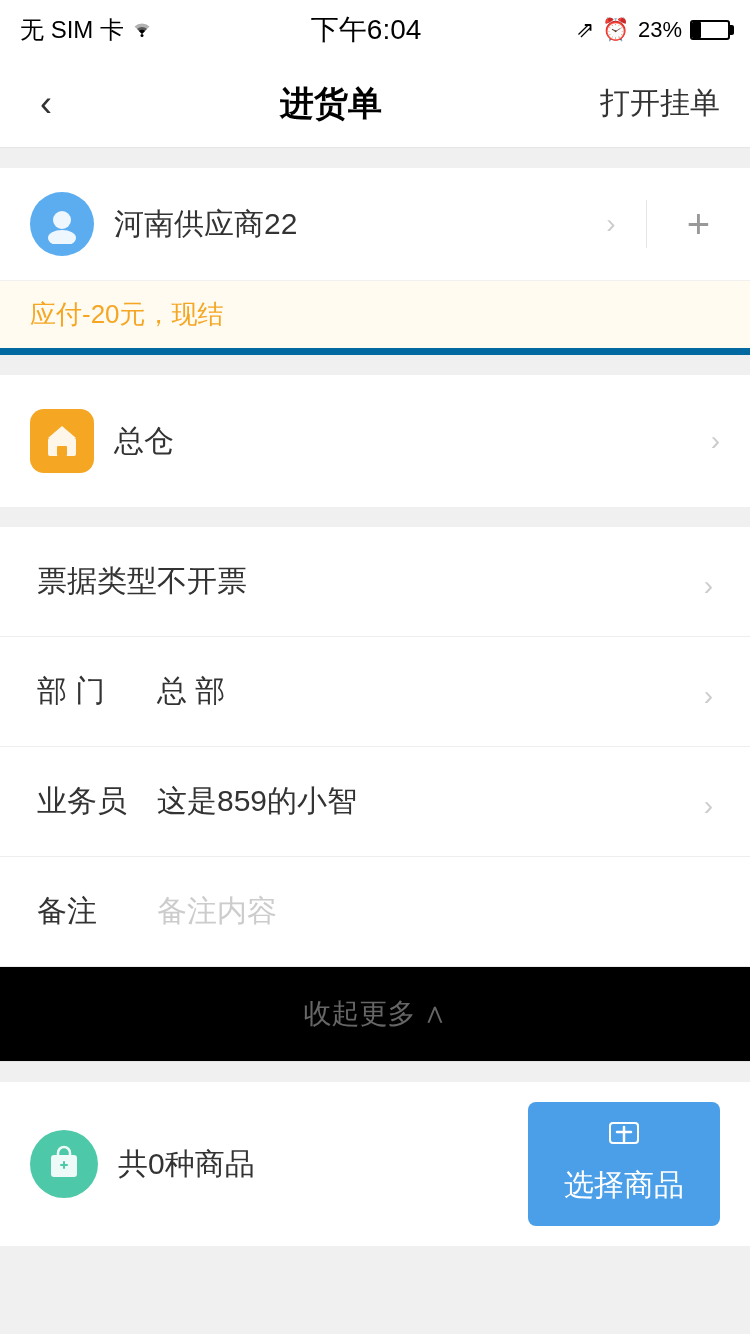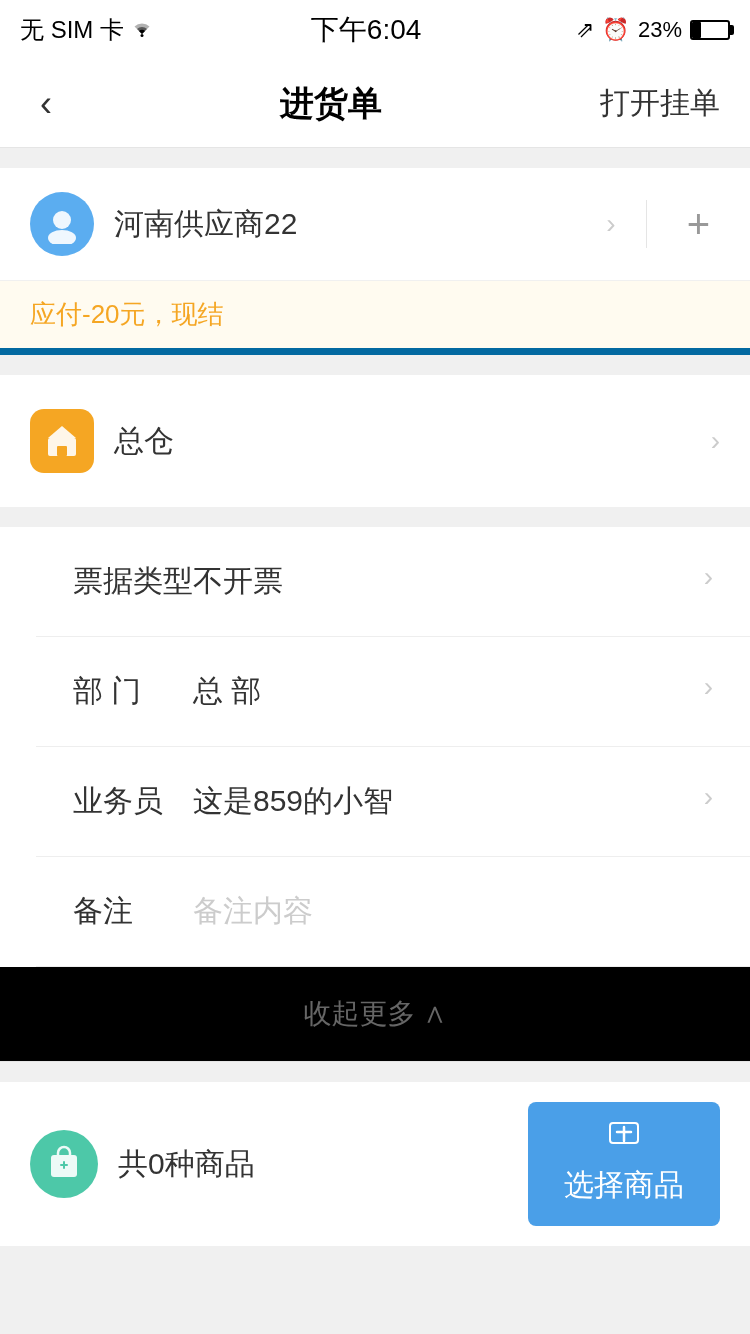--- a/index.html
+++ b/index.html
@@ -199,26 +199,25 @@
       flex: 1;
     }
     .row-chevron {
       color: #ccc;
       font-size: 28px;
     }
 
     
     .form-row {
       display: flex;
-      align-items: flex-start;
+      align-items: flex-end;
       padding: 34px 37px;
       background: #fff;
       border-bottom: 1px solid #eee;
       min-height: 96px;
-      margin-left: 36px;
     }
     .form-label {
       font-size: 30px;
       color: #333;
       width: 120px;
       flex-shrink: 0;
     }
     .form-value {
       flex: 1;
       font-size: 30px;

